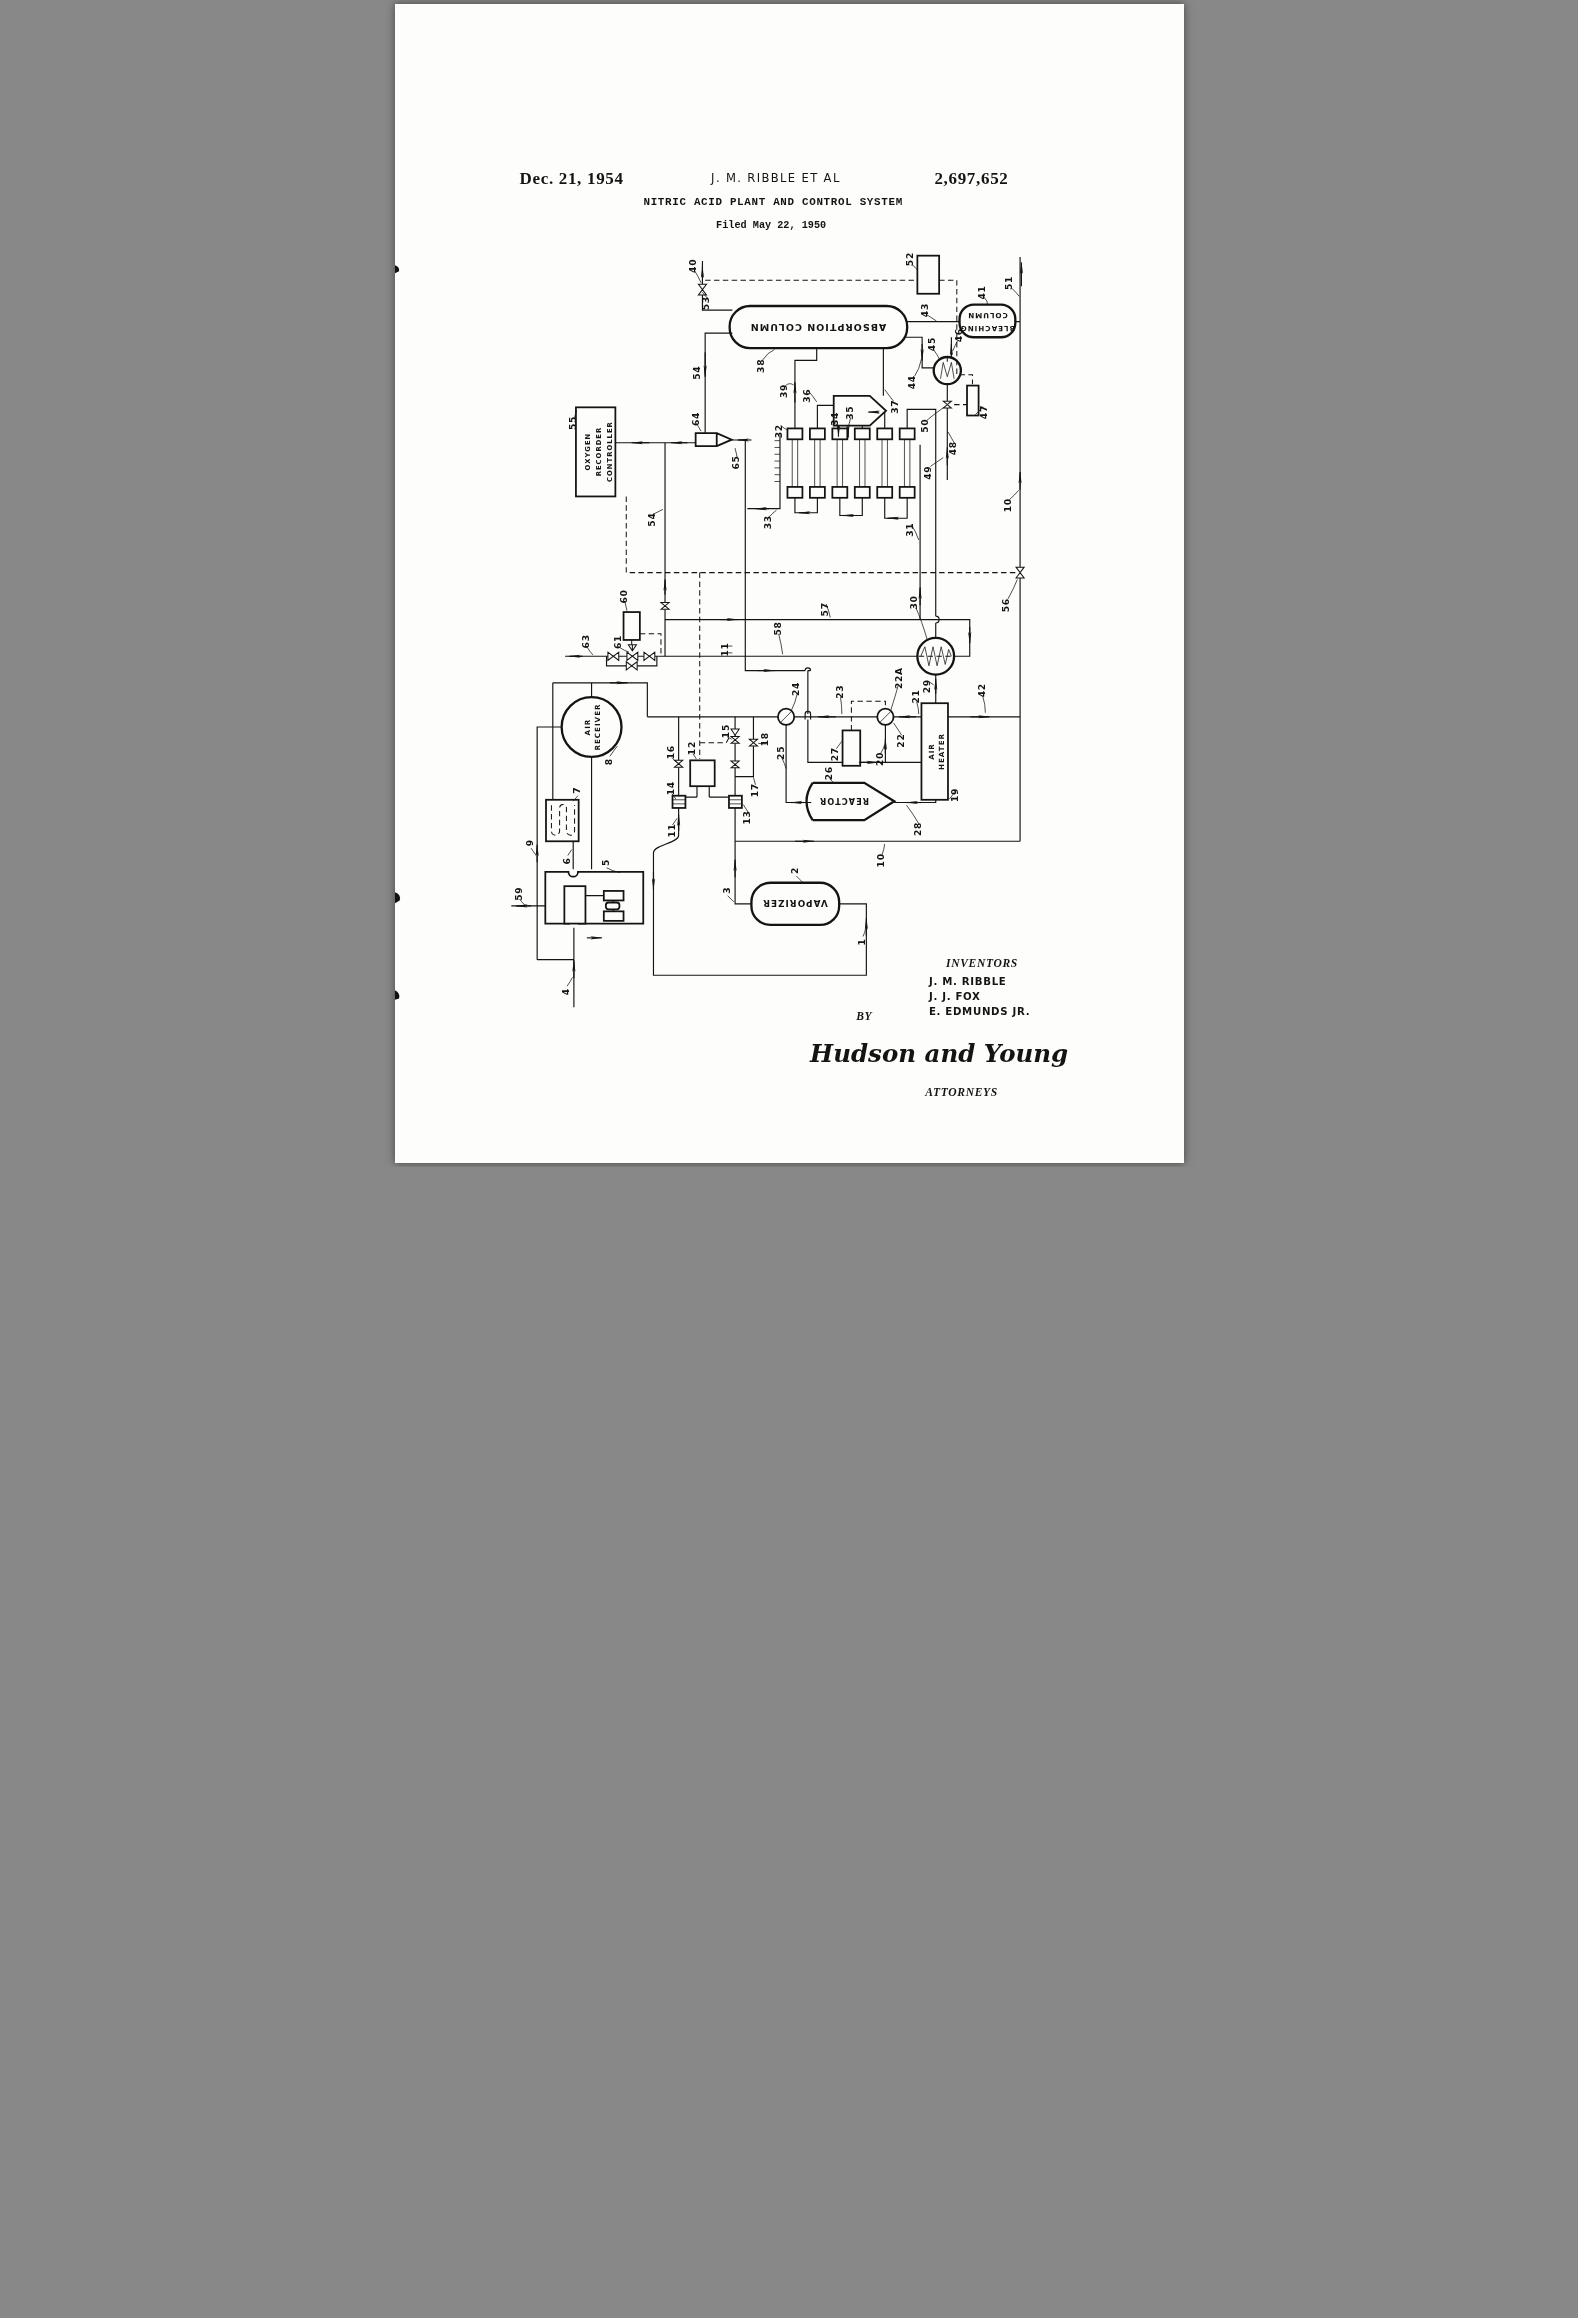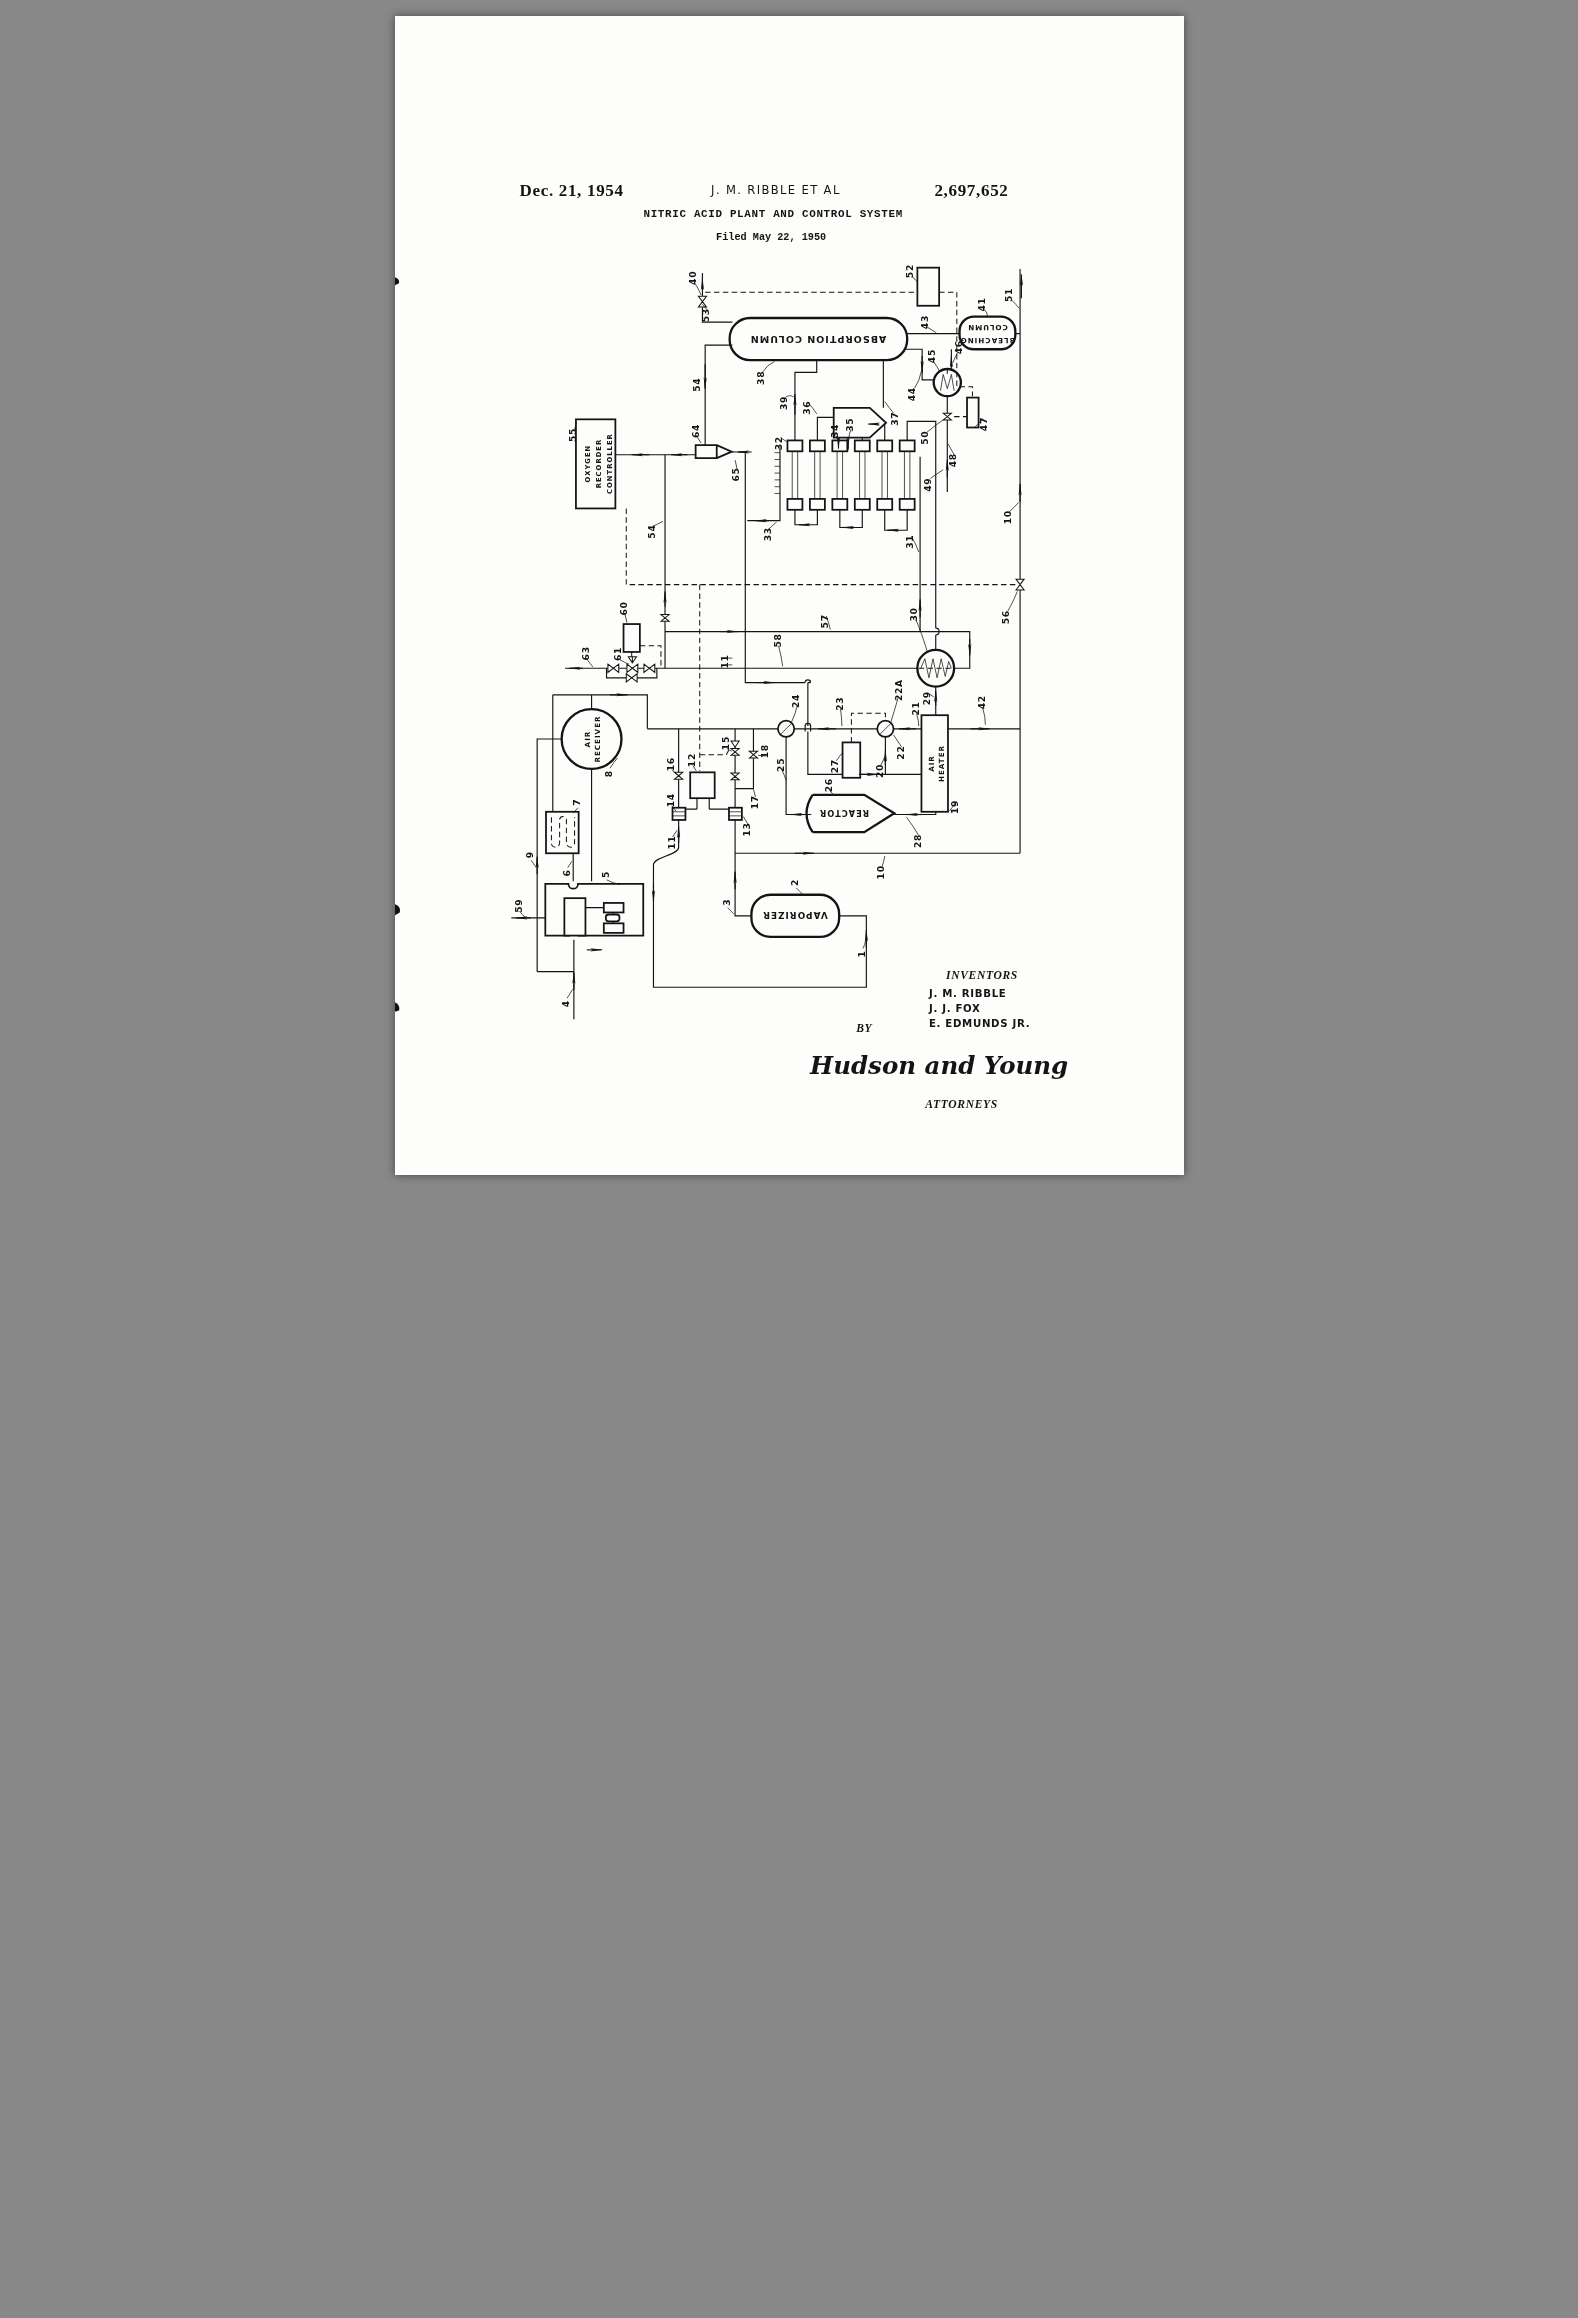--- a/index.html
+++ b/index.html
@@ -1,16 +1,16 @@
 <!DOCTYPE html>
 <html style="font-size:11px"><head>
 <meta charset="utf-8">
 <style>
   html,body{margin:0;padding:0;background:#888;}
-  .page{width:789px;height:1159px;margin:16px auto;background:#fdfdfb;position:relative;box-shadow:0 0 8.2px rgba(0,0,0,.5);}
+  .page{width:789px;height:1159px;margin:4px auto;background:#fdfdfb;position:relative;box-shadow:0 0 8.2px rgba(0,0,0,.5);}
   svg{display:block;}
   text{fill:#141414;}
   .hdr-date,.hdr-num{font-family:"Liberation Serif",serif;font-weight:bold;font-size:25px;letter-spacing:1px;}
   .hdr-name{font-family:"DejaVu Sans",sans-serif;font-size:17px;letter-spacing:2px;}
   .hdr-title{font-family:"Liberation Mono",monospace;font-weight:bold;font-size:16px;letter-spacing:1px;}
   .hdr-filed{font-family:"Liberation Mono",monospace;font-weight:bold;font-size:15px;}
   .lbl{font-family:"DejaVu Sans",sans-serif;font-size:13.5px;font-weight:bold;letter-spacing:1px;}
   .vtxt{font-family:"DejaVu Sans",sans-serif;font-weight:bold;letter-spacing:1.5px;}
   .sig-it{font-family:"Liberation Serif",serif;font-style:italic;font-weight:bold;font-size:17px;letter-spacing:1px;}
   .sig-nm{font-family:"DejaVu Sans",sans-serif;font-size:15px;font-weight:bold;letter-spacing:1px;}

